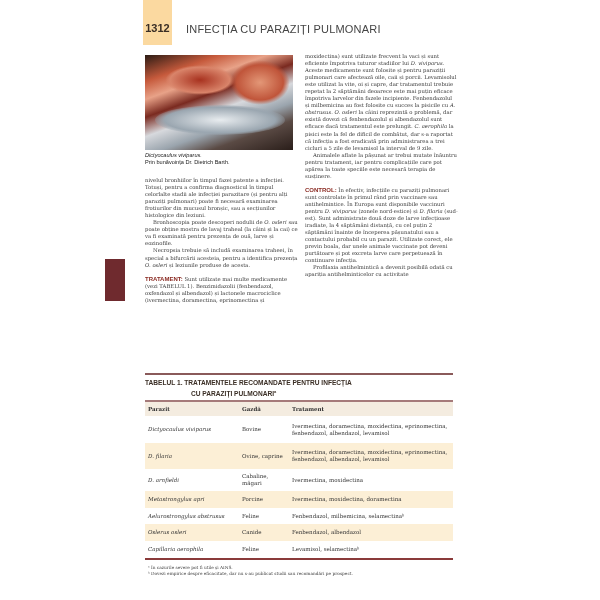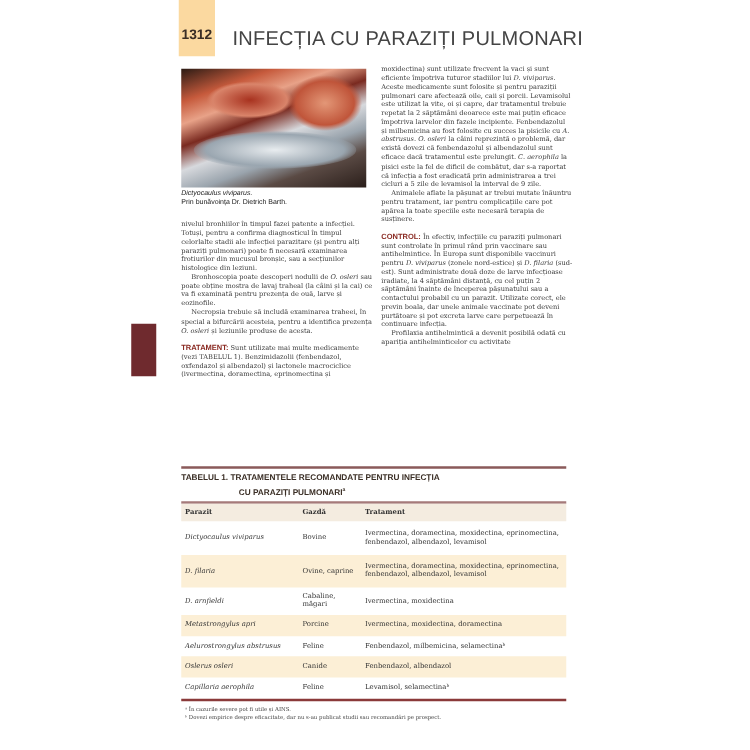--- a/index.html
+++ b/index.html
@@ -2,21 +2,21 @@
 <html><head>
 <meta charset="utf-8">
 <style>
   html, body { margin:0; padding:0; }
   body { width:600px; height:600px; background:#ffffff; position:relative; overflow:hidden;
          font-family:"DejaVu Serif", serif; color:#333; }
   .pnum { position:absolute; left:143px; top:0; width:29px; height:45px; background:#fbd9a0;
           font-family:"Liberation Sans", sans-serif; font-weight:bold; font-size:11px; color:#3a2e25;
           display:flex; align-items:center; justify-content:center; padding-top:10px; box-sizing:border-box; }
   .runhead { position:absolute; left:186px; top:23px; font-family:"Liberation Sans", sans-serif;
-             font-size:16px; color:#444; letter-spacing:0.2px; }
+             font-size:11px; color:#444; letter-spacing:0.2px; }
   .sidetab { position:absolute; left:105px; top:259px; width:20px; height:42px; background:#6f2a2e; }
   .photo { position:absolute; left:145px; top:55px; width:148px; height:95px; overflow:hidden;
            background:linear-gradient(160deg,#2b1b14 0%,#c65a3c 18%,#e8a288 30%,#7a2a20 42%,#d7d9dd 55%,#9aa4ad 68%,#5a4a44 80%,#2a1e1a 100%); }
   .photo .b1 { position:absolute; left:20px; top:10px; width:70px; height:30px; border-radius:40%;
                background:radial-gradient(#a8321f,#d9846a 60%,transparent 70%); }
   .photo .b2 { position:absolute; left:85px; top:5px; width:60px; height:45px; border-radius:40%;
                background:radial-gradient(#e39777,#c0553a 55%,transparent 70%); }
   .photo .b3 { position:absolute; left:10px; top:50px; width:130px; height:30px; border-radius:50%;
                background:radial-gradient(#e8ecef,#9aa6b0 60%,transparent 75%); }
   .caption { position:absolute; left:145px; top:152px; width:160px; font-family:"Liberation Sans", sans-serif;

